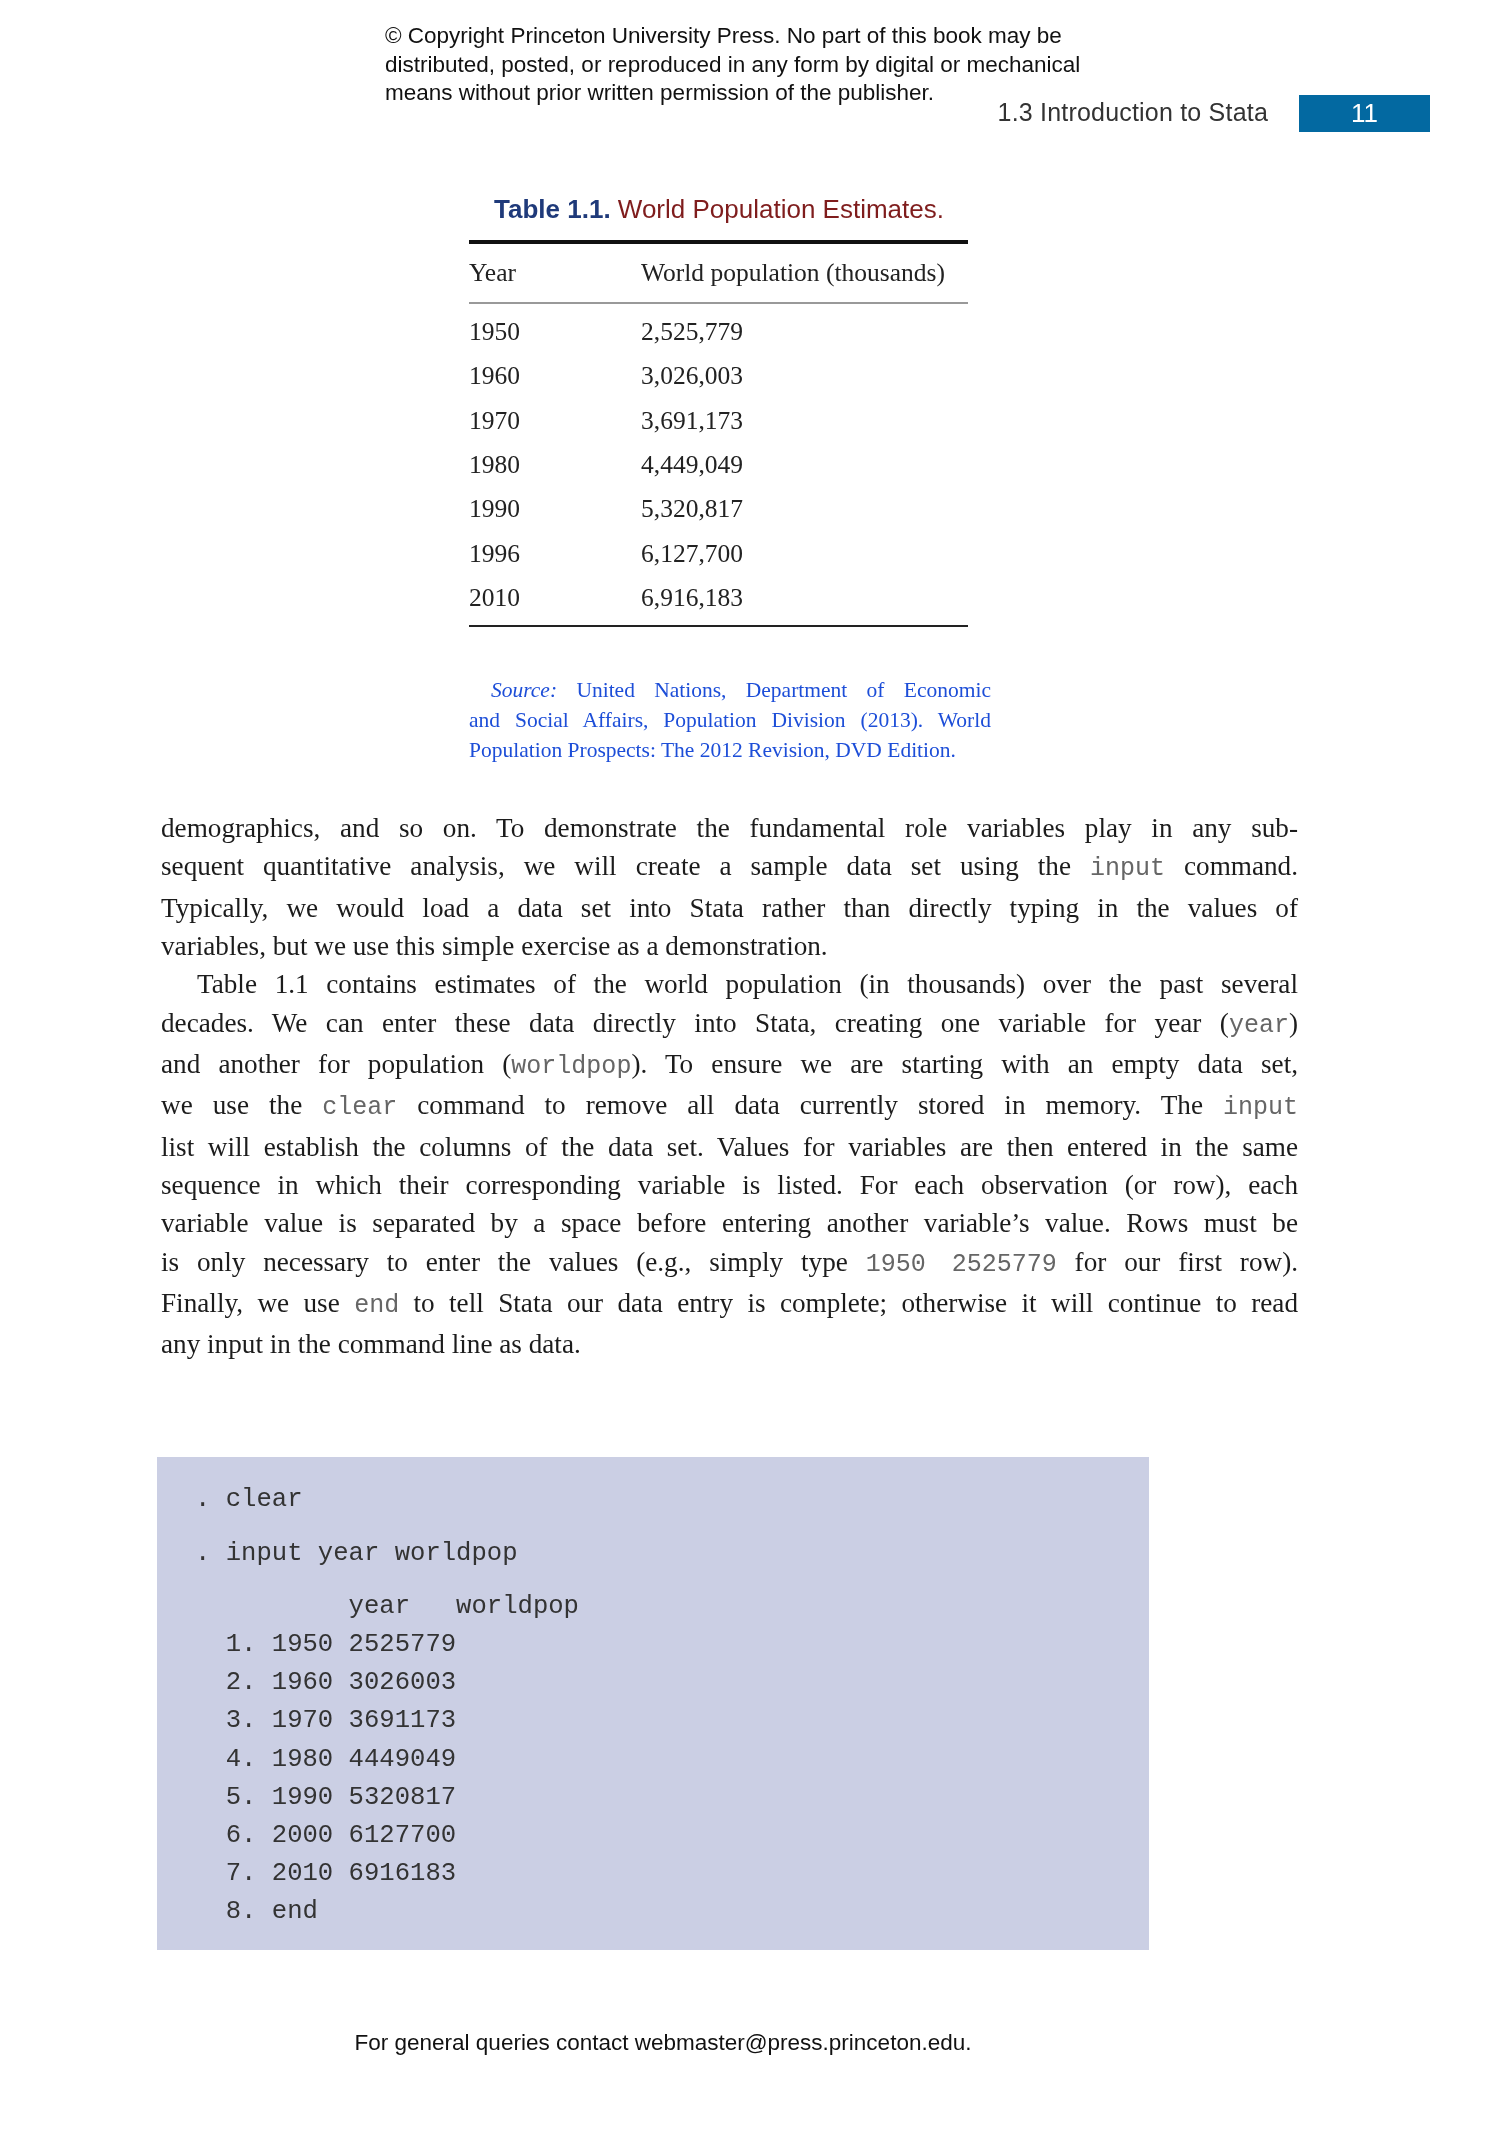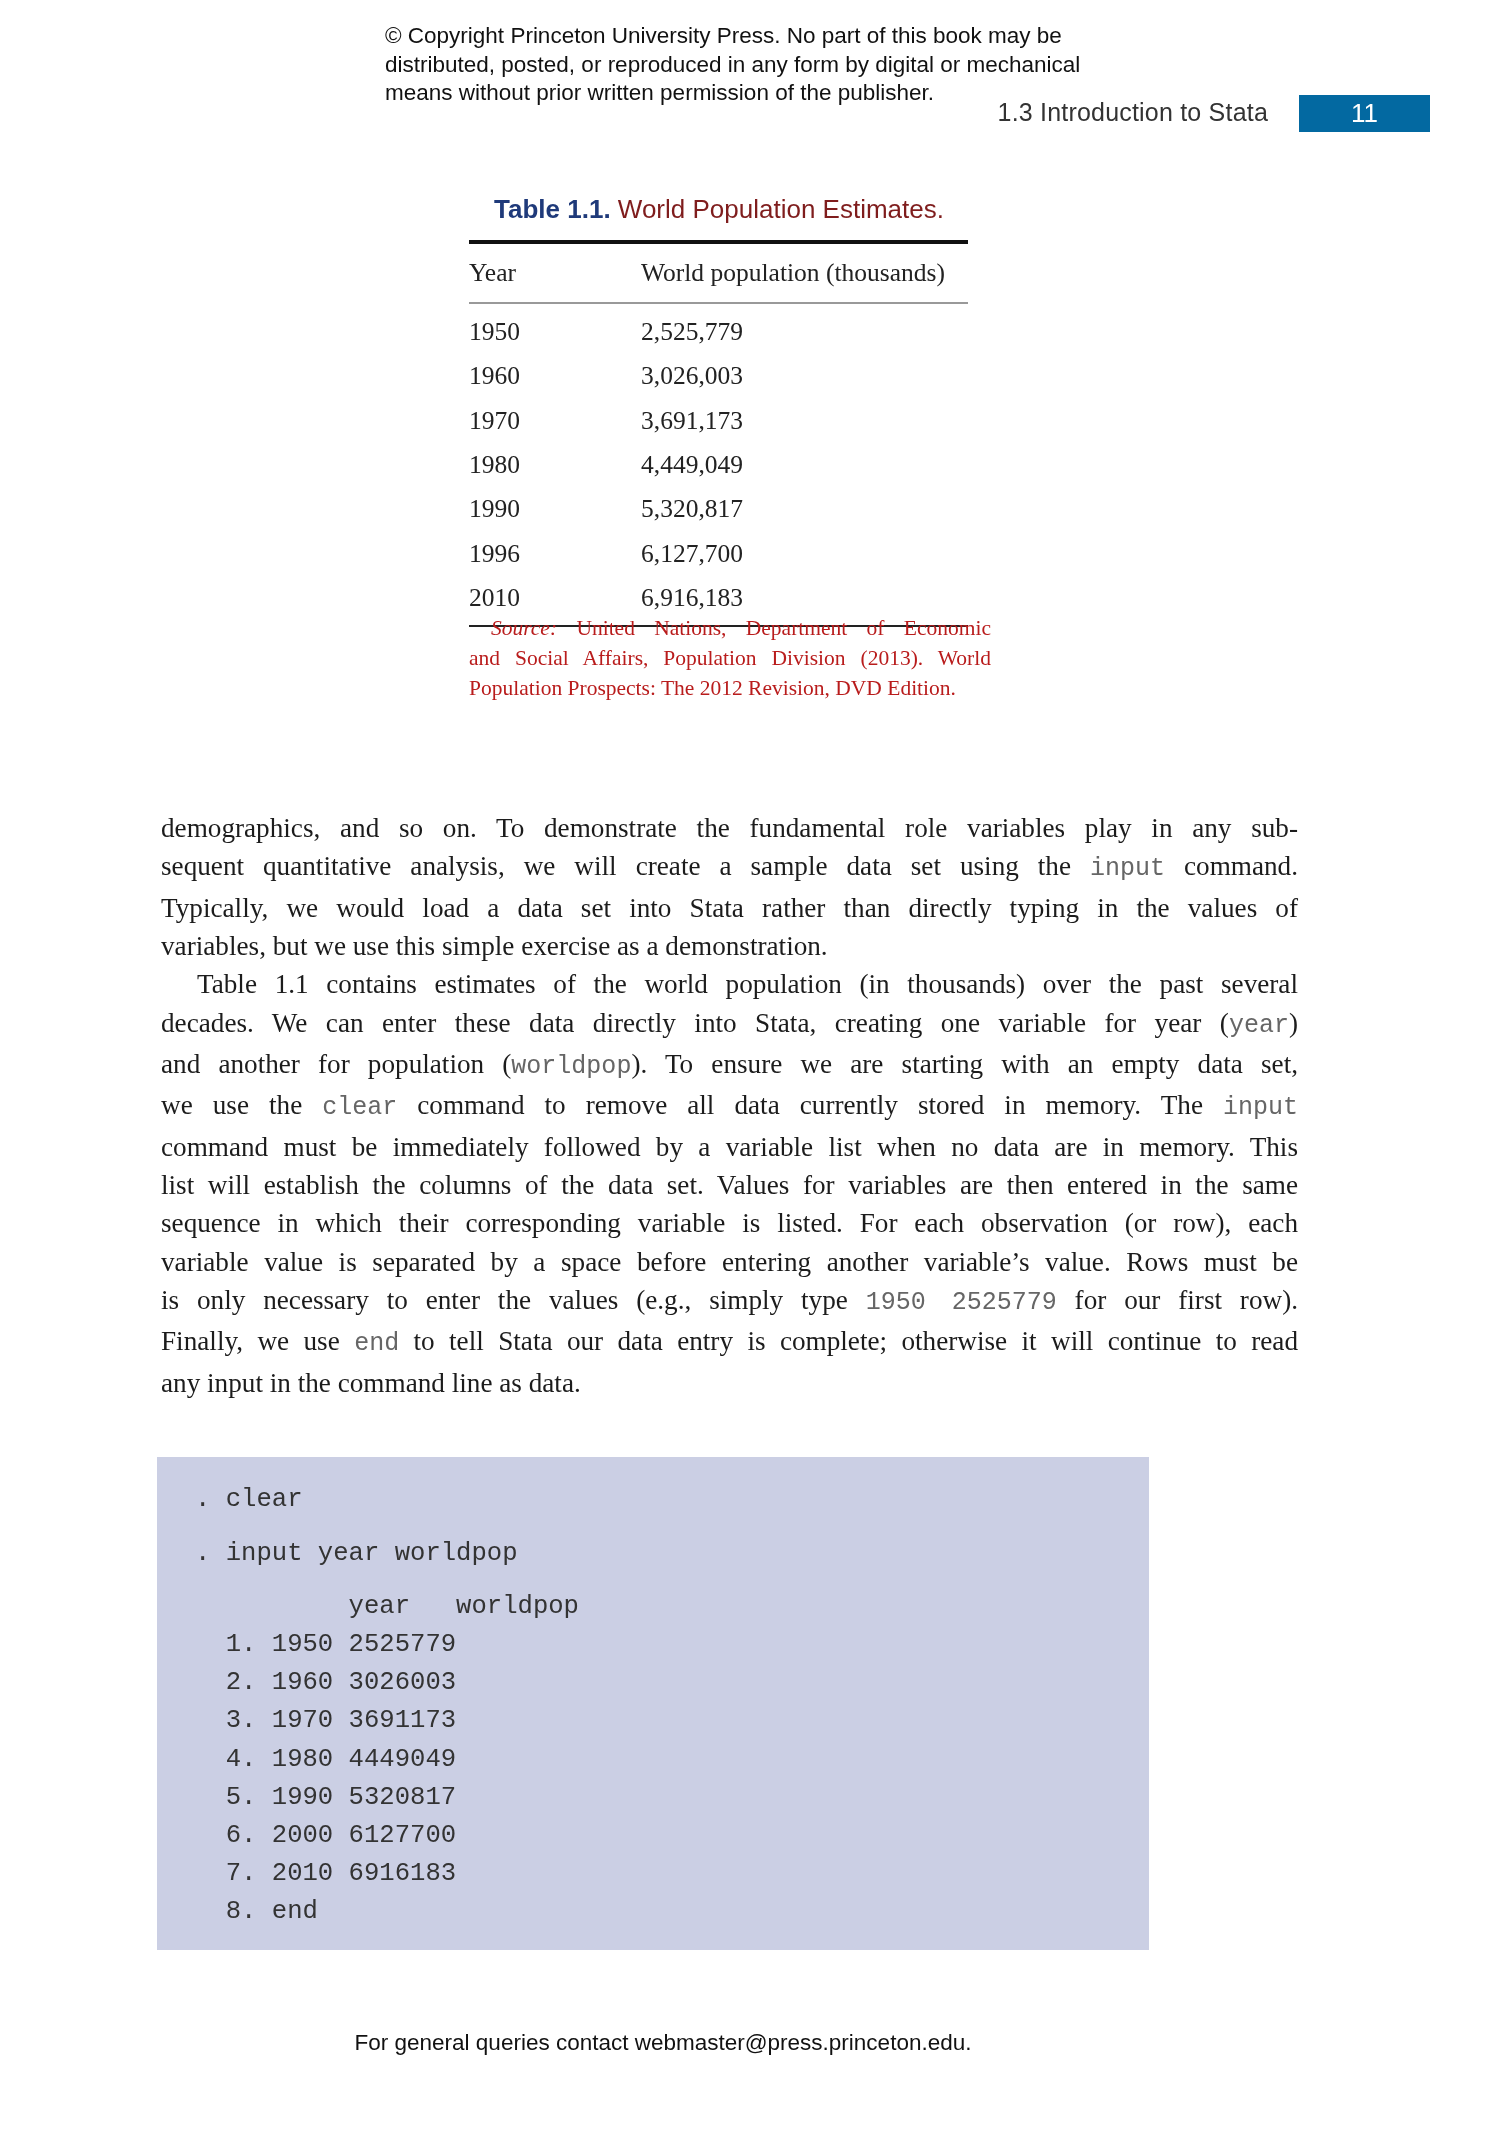--- a/index.html
+++ b/index.html
@@ -17,21 +17,21 @@
   .caption .ttl { color:#7f1d1d;text-align:right; }
 
   .rule-thick { left:469px; top:240px; width:499px; height:4px; background:#111; }
   .rule-thin { left:469px; top:302px; width:499px; height:2px; background:#999; }
   .rule-bottom { left:469px; top:625px; width:499px; height:2px; background:#222; }
 
   .tbl-text { font-family:"Liberation Serif", serif; font-size:25.5px; color:#222; white-space:nowrap; }
   .col-year { left:469px; }
   .col-pop { left:641px; }
 
-  .source { left:469px; top:613px; width:522px; font-family:"Liberation Serif", serif; font-size:21.5px; line-height:30px; color:#b91c1c; text-align:justify; text-align-last:left; }
+  .source { left:469px; top:675px; width:522px; font-family:"Liberation Serif", serif; font-size:21.5px; line-height:30px; color:#1d4ed8; text-align:justify; text-align-last:left; }
   .source .em { font-style:italic; }
   .source .ind { display:inline-block; width:22px; }
 
   .body { left:161px; top:809px; width:1137px; font-family:"Liberation Serif", serif; font-size:27.2px; line-height:38.35px; color:#1c1c1c; }
   .body .indent { display:inline-block; width:36px; }
   .body .code { font-family:"Liberation Mono", monospace; color:#666; font-size:25px; }
   .line { display:block; text-align:justify; text-align-last:justify; white-space:nowrap; }
   .line.end { text-align-last:left; }
 
   .code-box { left:157px; top:1457px; width:992px; height:493px; background:#cbcfe4; }
@@ -84,21 +84,20 @@
     <span class="line">demographics, and so on. To demonstrate the fundamental role variables play in any sub-</span>
     <span class="line"><span>sequent quantitative analysis, we will create a sample data set using the </span><span class="code">input</span><span> command.</span></span>
     <span class="line">Typically, we would load a data set into Stata rather than directly typing in the values of</span>
     <span class="line end">variables, but we use this simple exercise as a demonstration.</span>
   </div>
   <div>
     <span class="line"><span class="indent"></span><span>Table 1.1 contains estimates of the world population (in thousands) over the past several</span></span>
     <span class="line"><span>decades. We can enter these data directly into Stata, creating one variable for year (</span><span class="code">year</span><span>)</span></span>
     <span class="line"><span>and another for population (</span><span class="code">worldpop</span><span>). To ensure we are starting with an empty data set,</span></span>
     <span class="line"><span>we use the </span><span class="code">clear</span><span> command to remove all data currently stored in memory. The </span><span class="code">input</span></span>
-    <span class="line">command must be immediately followed by a variable list when no data are in memory. This</span>
     <span class="line">list will establish the columns of the data set. Values for variables are then entered in the same</span>
     <span class="line">sequence in which their corresponding variable is listed. For each observation (or row), each</span>
     <span class="line">variable value is separated by a space before entering another variable’s value. Rows must be</span>
     <span class="line"><span>is only necessary to enter the values (e.g., simply type </span><span class="code" style="white-space:pre;">1950 2525779</span><span> for our first row).</span></span>
     <span class="line"><span>Finally, we use </span><span class="code">end</span><span> to tell Stata our data entry is complete; otherwise it will continue to read</span></span>
     <span class="line end">any input in the command line as data.</span>
   </div>
 </div>
 
 <div class="abs code-box">

